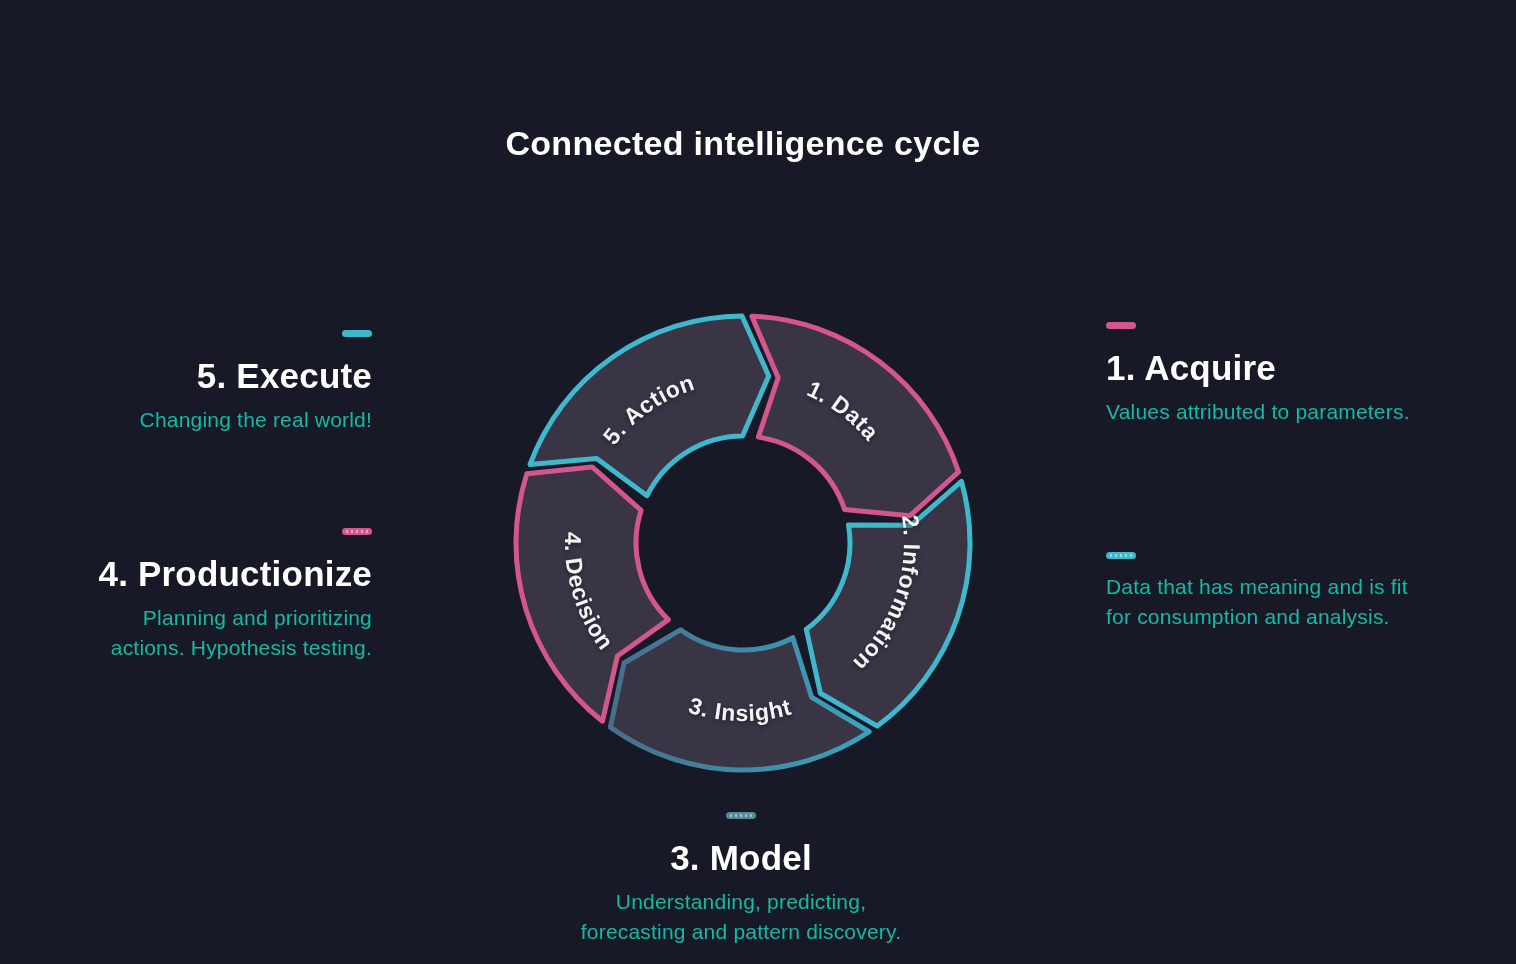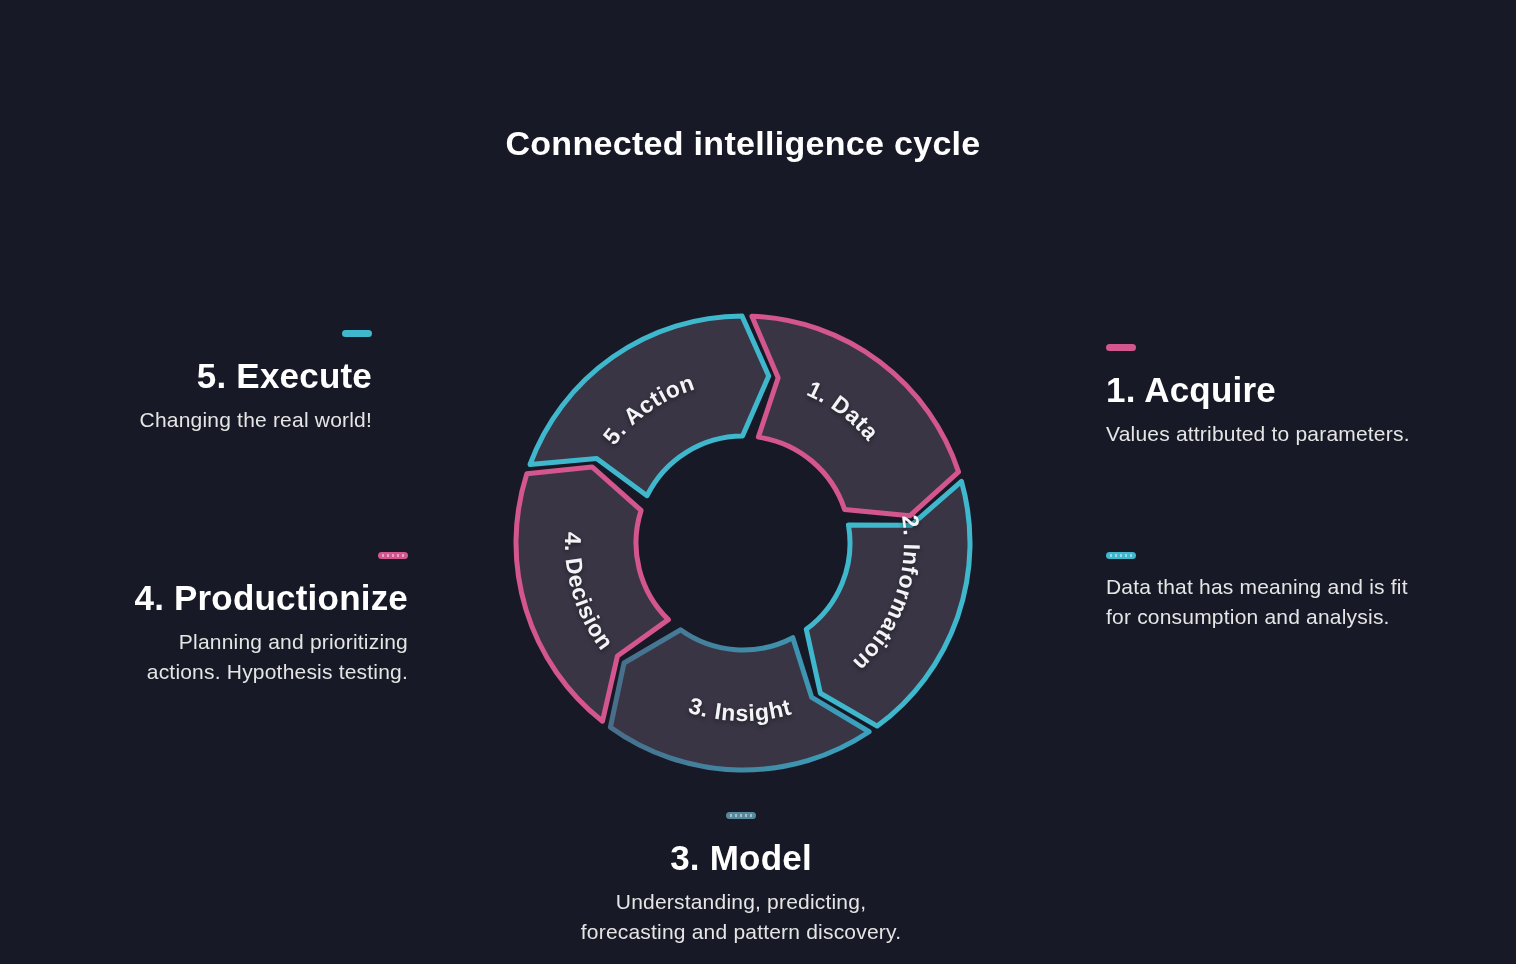--- a/index.html
+++ b/index.html
@@ -40,21 +40,21 @@
     margin-top: 23px;
     color: #ffffff;
     font-size: 35px;
     line-height: 32px;
     font-weight: 700;
     white-space: pre-line;
     letter-spacing: 0.2px;
   }
   .block-body {
     margin-top: 13px;
-    color: #e5e5e5;
+    color: #14b8a6;
     font-size: 21px;
     line-height: 30px;
     white-space: pre-line;
     letter-spacing: 0.2px;
   }
   svg text { font-family: "Liberation Sans", sans-serif; }
 </style>
 </head>
 <body>
 
@@ -85,28 +85,28 @@
       <text font-size="23" font-weight="bold" fill="#f3f4f6" letter-spacing="0.6" style="filter: drop-shadow(rgba(0, 0, 0, 0.45) 0px 2px 2px);"><textPath href="#tp-4" startOffset="50%" text-anchor="middle">5. Action</textPath></text>
     </svg>
 </div>
 
 <div class="block align-right" style="left:0; top:330; width:372px; left:0px; top:330px;">
   <span class="dash" style="background-color: rgb(63, 184, 206);"></span>
   <div class="block-heading">5. Execute</div>
   <div class="block-body">Changing the real world!</div>
 </div>
 
-<div class="block align-right" style="left:0px; top:552px; width:372px;margin-left:36px;">
+<div class="block align-right" style="left:0px; top:528px; width:372px;">
   <span class="dash" style="background-color: rgb(212, 86, 142); background-image: repeating-linear-gradient(90deg, rgba(255, 255, 255, 0.45) 0px, rgba(255, 255, 255, 0.45) 2px, rgba(255, 255, 255, 0) 2px, rgba(255, 255, 255, 0) 5px); background-size: 22px 3px; background-position: 4px 2px; background-repeat: no-repeat;"></span>
   <div class="block-heading">4. Productionize</div>
   <div class="block-body">Planning and prioritizing
 actions. Hypothesis testing.</div>
 </div>
 
-<div class="block align-left" style="left:1106px; top:344px; width:400px;">
+<div class="block align-left" style="left:1106px; top:322px; width:400px;">
   <span class="dash" style="background-color: rgb(212, 86, 142);"></span>
   <div class="block-heading">1. Acquire</div>
   <div class="block-body">Values attributed to parameters.</div>
 </div>
 
 <div class="block align-left" style="left:1106px; top:552px; width:400px;">
   <span class="dash" style="background-color: rgb(63, 184, 206); background-image: repeating-linear-gradient(90deg, rgba(255, 255, 255, 0.45) 0px, rgba(255, 255, 255, 0.45) 2px, rgba(255, 255, 255, 0) 2px, rgba(255, 255, 255, 0) 5px); background-size: 22px 3px; background-position: 4px 2px; background-repeat: no-repeat;"></span>
   <div class="block-body">Data that has meaning and is fit
 for consumption and analysis.</div>
 </div>

